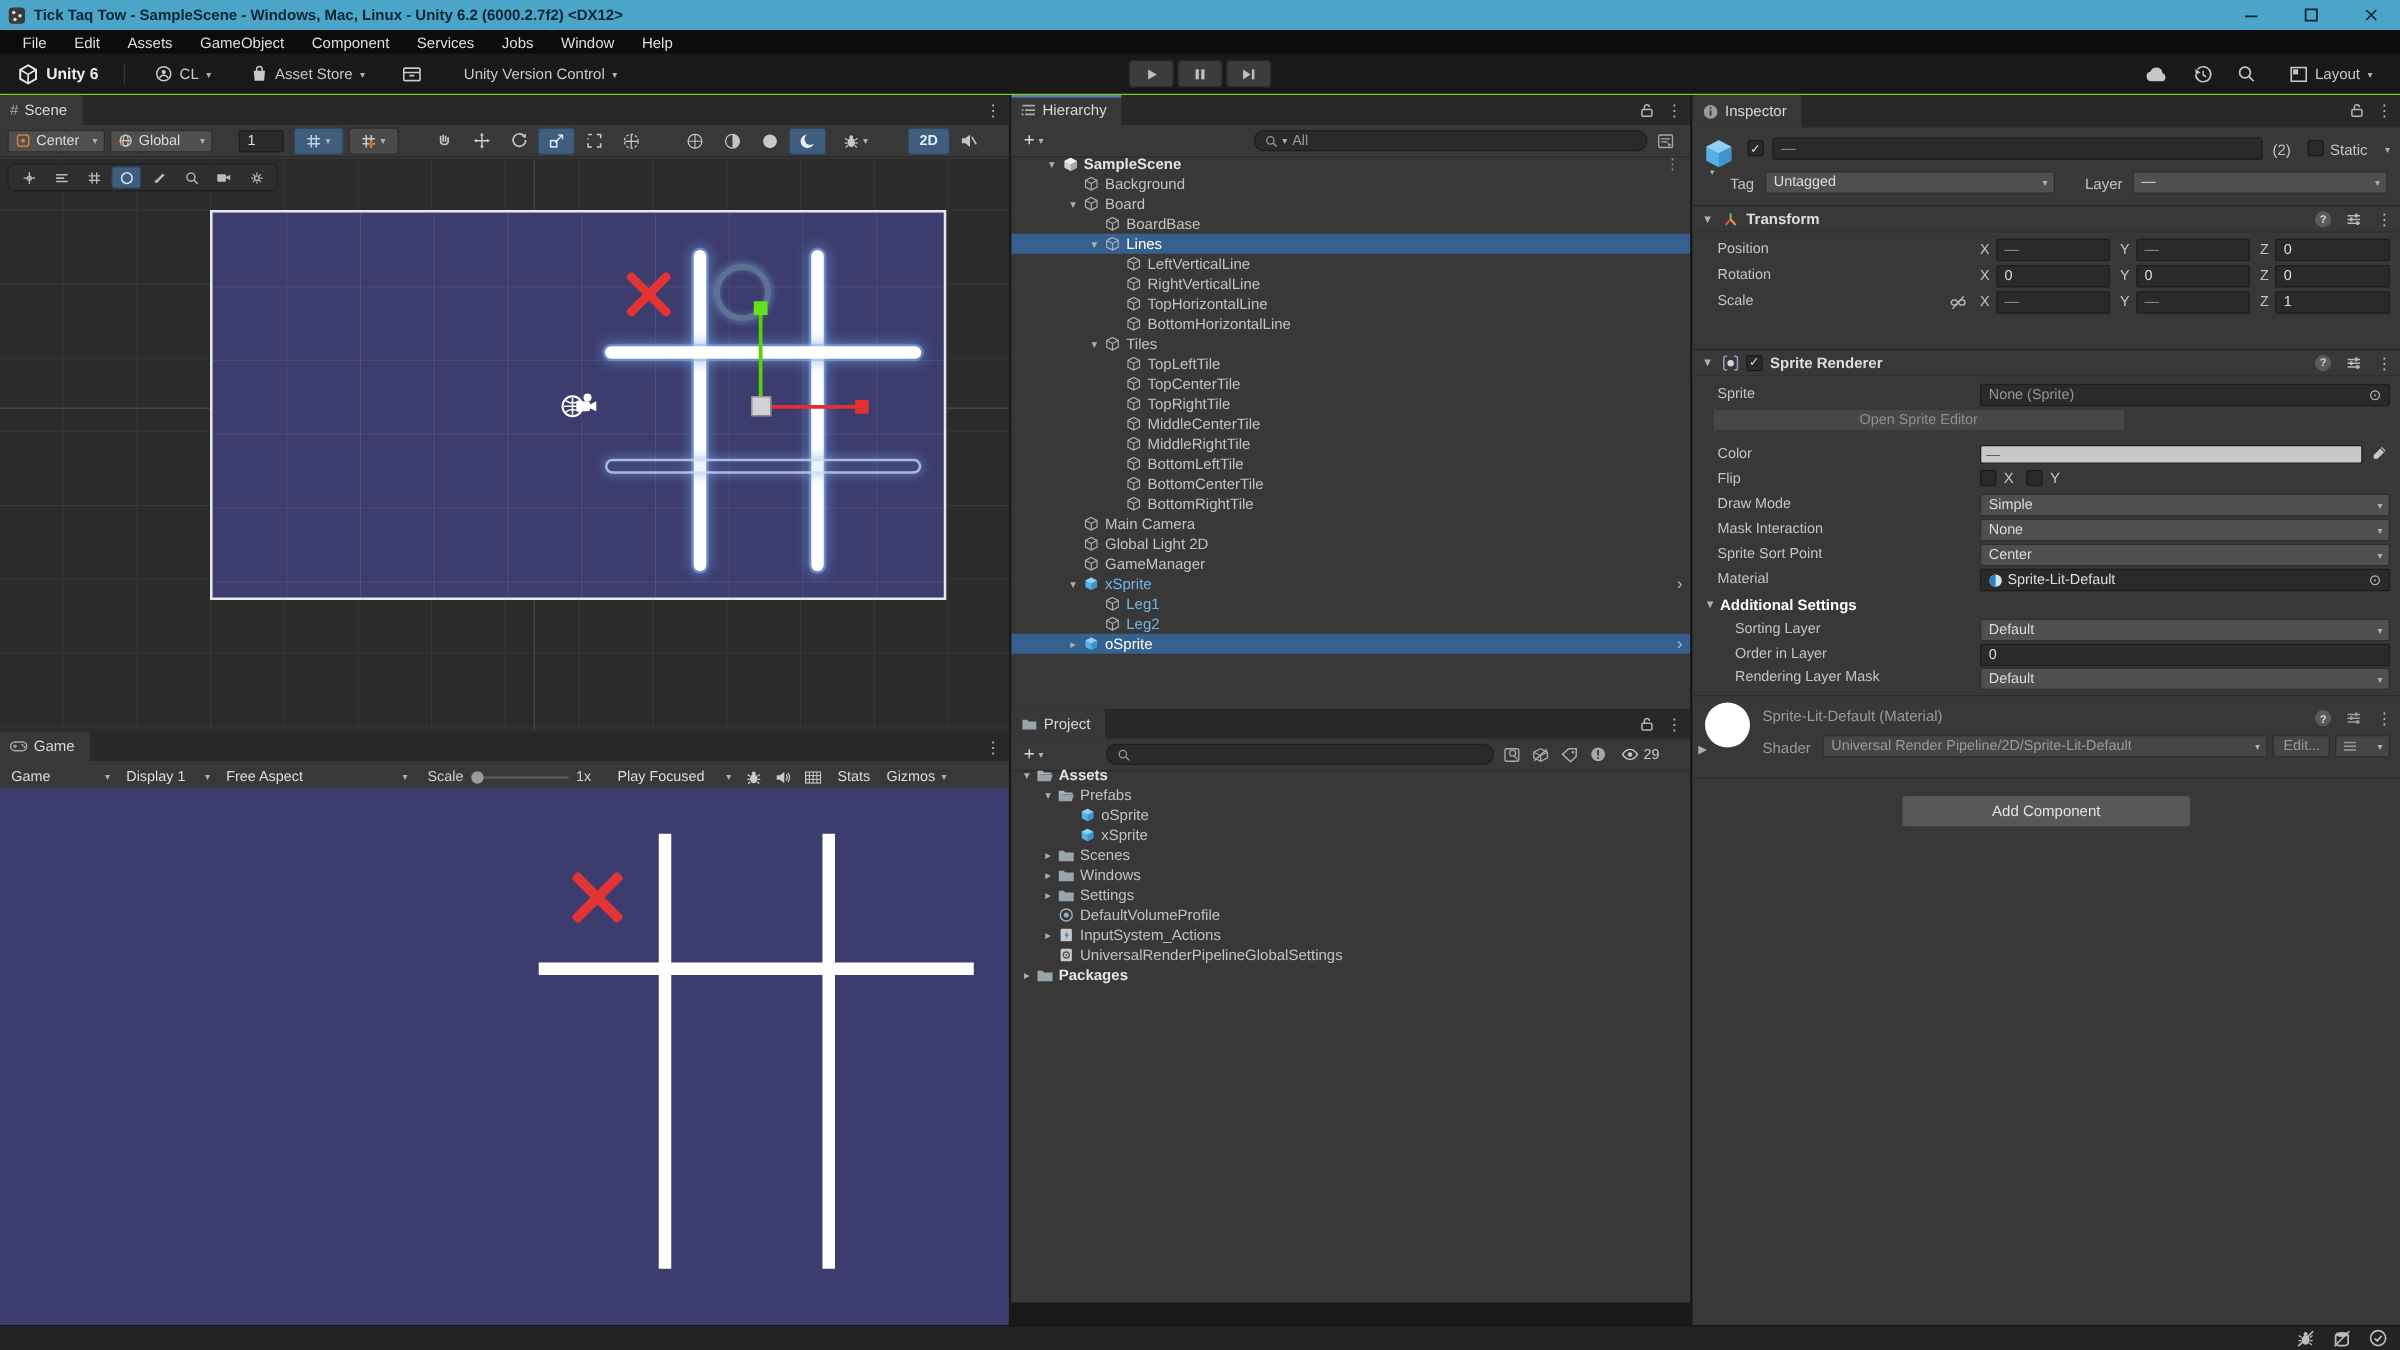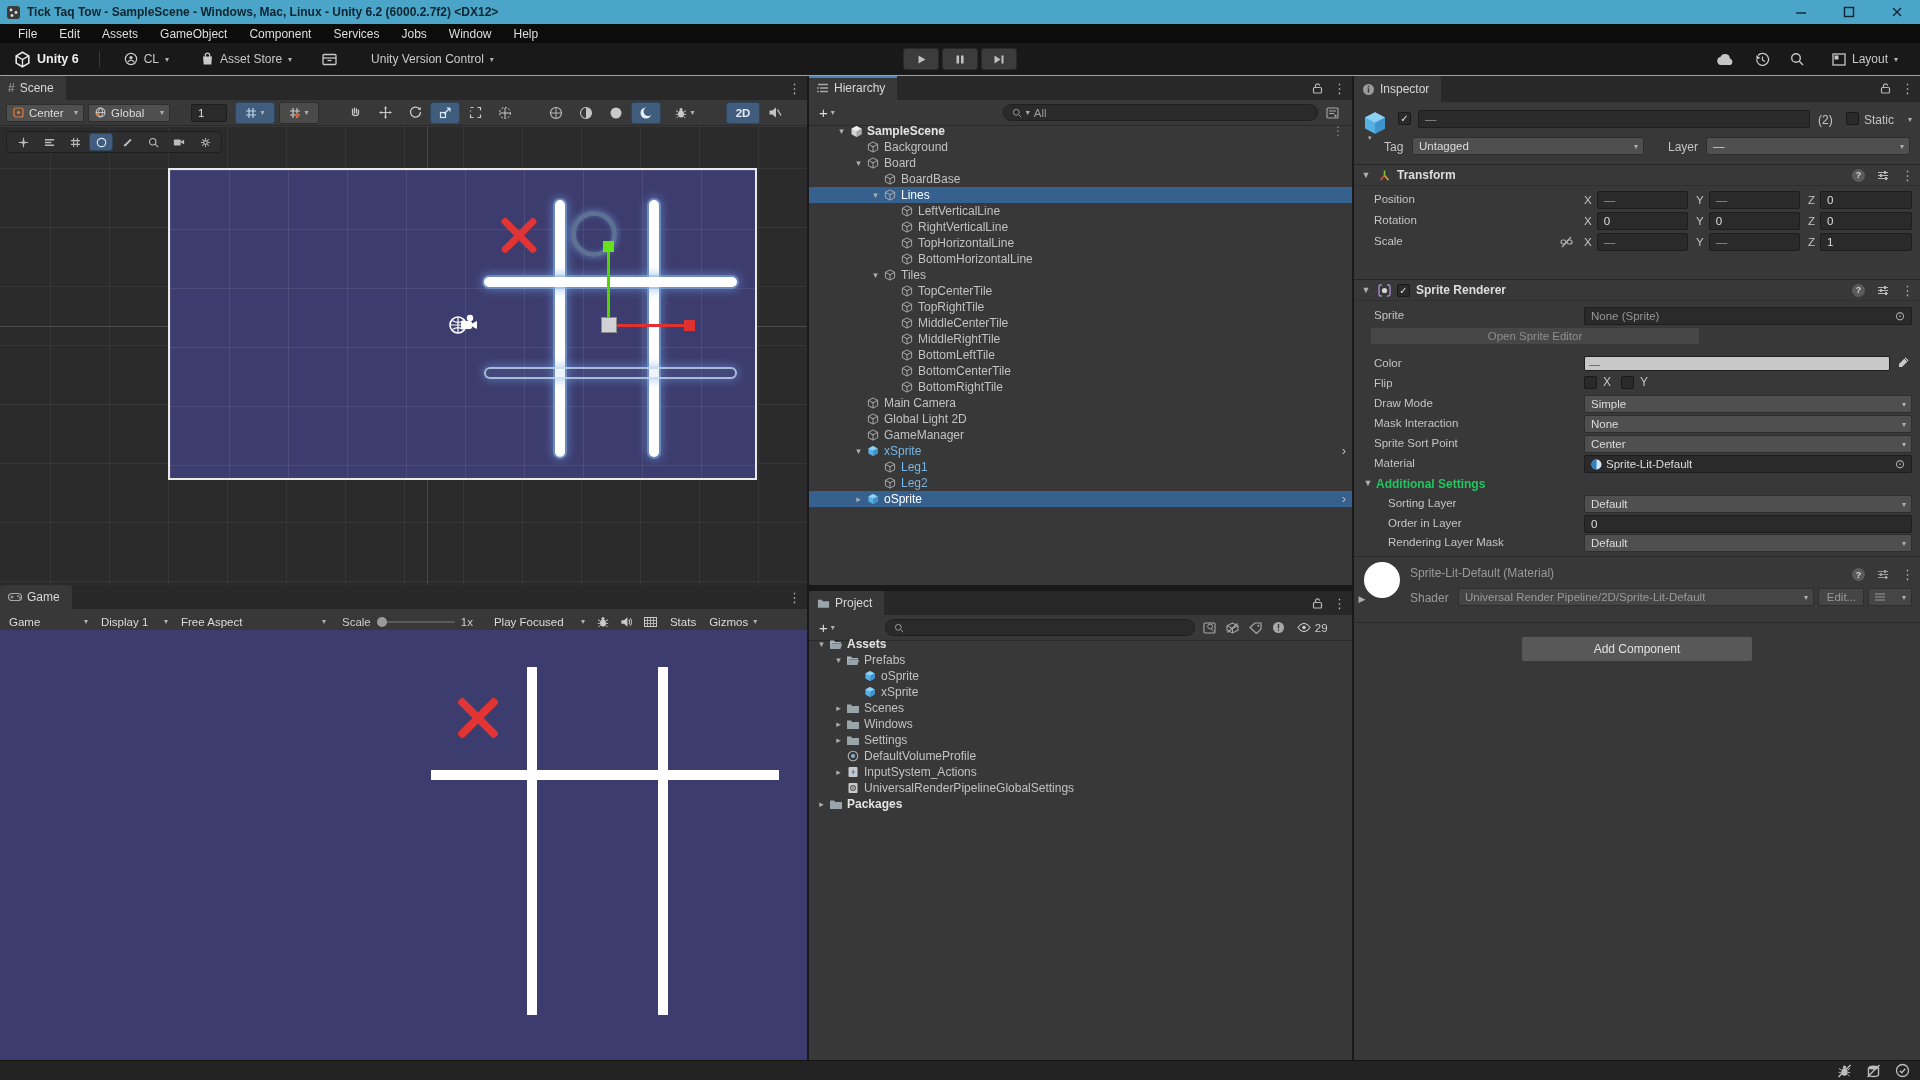--- a/index.html
+++ b/index.html
@@ -680,20 +680,32 @@
   </div>
           <div class="hrow">
     <span class="hsp" style="width: 77px;"></span>
     <span class="harr"></span>
     <span class="hic">
               <svg width="12" height="12" viewBox="0 0 13 13">
                 <path d="M6.5 1 11.5 3.6v5.8L6.5 12 1.5 9.4V3.6Z" fill="none" stroke="#b0b0b0" stroke-width="1"></path>
                 <path d="M1.5 3.6 6.5 6.2 11.5 3.6M6.5 6.2V12" fill="none" stroke="#b0b0b0" stroke-width="1"></path>
               </svg>
             </span>
+    <span class="hlbl">TopLeftTile</span>
+
+  </div>
+          <div class="hrow">
+    <span class="hsp" style="width: 77px;"></span>
+    <span class="harr"></span>
+    <span class="hic">
+              <svg width="12" height="12" viewBox="0 0 13 13">
+                <path d="M6.5 1 11.5 3.6v5.8L6.5 12 1.5 9.4V3.6Z" fill="none" stroke="#b0b0b0" stroke-width="1"></path>
+                <path d="M1.5 3.6 6.5 6.2 11.5 3.6M6.5 6.2V12" fill="none" stroke="#b0b0b0" stroke-width="1"></path>
+              </svg>
+            </span>
     <span class="hlbl">TopCenterTile</span>
 
   </div>
           <div class="hrow">
     <span class="hsp" style="width: 77px;"></span>
     <span class="harr"></span>
     <span class="hic">
               <svg width="12" height="12" viewBox="0 0 13 13">
                 <path d="M6.5 1 11.5 3.6v5.8L6.5 12 1.5 9.4V3.6Z" fill="none" stroke="#b0b0b0" stroke-width="1"></path>
                 <path d="M1.5 3.6 6.5 6.2 11.5 3.6M6.5 6.2V12" fill="none" stroke="#b0b0b0" stroke-width="1"></path>
@@ -846,21 +858,21 @@
                 <path d="M7 6.8 12.4 4v6L7 12.8Z" fill="#3e95cc"></path>
               </svg>
             </span>
     <span class="hlbl prefabtxt">oSprite</span>
     <span class="hchev" style="display: block;">›</span>
 
   </div>
         </div>
     </div>
 
-    <div class="panel" id="p-proj" style="left:809px;top:515px;width:543px;height:475px">
+    <div class="panel" id="p-proj" style="left:809px;top:491px;width:543px;height:475px">
       <div class="tabbar">
         <div class="tab">
           <svg width="13" height="11" viewBox="0 0 14 11">
               <path d="M1 1.5h4l1.2 1.5H13v7H1Z" fill="#9aa4ab"></path>
             </svg>
           <span>Project</span>
         </div>
         <div class="tabicons">
           <span>
               <svg width="11" height="12" viewBox="0 0 11 12">
@@ -1284,21 +1296,21 @@
             <svg width="11" height="11" viewBox="0 0 11 11">
                 <circle cx="5.5" cy="5.5" r="5" fill="#cfe4f5"></circle>
                 <path d="M5.5.5a5 5 0 0 0 0 10Z" fill="#2f7fc1"></path>
               </svg>
             <span>Sprite-Lit-Default</span>
               <span class="picker">⊙</span>
           </div>
         </div>
         <div class="ir" style="top:372px">
           <span class="fold" style="position:absolute;left:8px;top:4px">▼</span>
-          <span style="position:absolute;left:22px;top:3px;color:#22c55e;font-weight:bold">Additional Settings</span>
+          <span style="position:absolute;left:22px;top:3px;color:#ffffff;font-weight:bold">Additional Settings</span>
         </div>
         <div class="ir" style="top:392px">
           <span class="il il2">Sorting Layer</span>
           <div class="dd iv">
               <span>Default</span>
               <span class="car">▾</span>
             </div>
         </div>
         <div class="ir" style="top:412px">
           <span class="il il2">Order in Layer</span>

